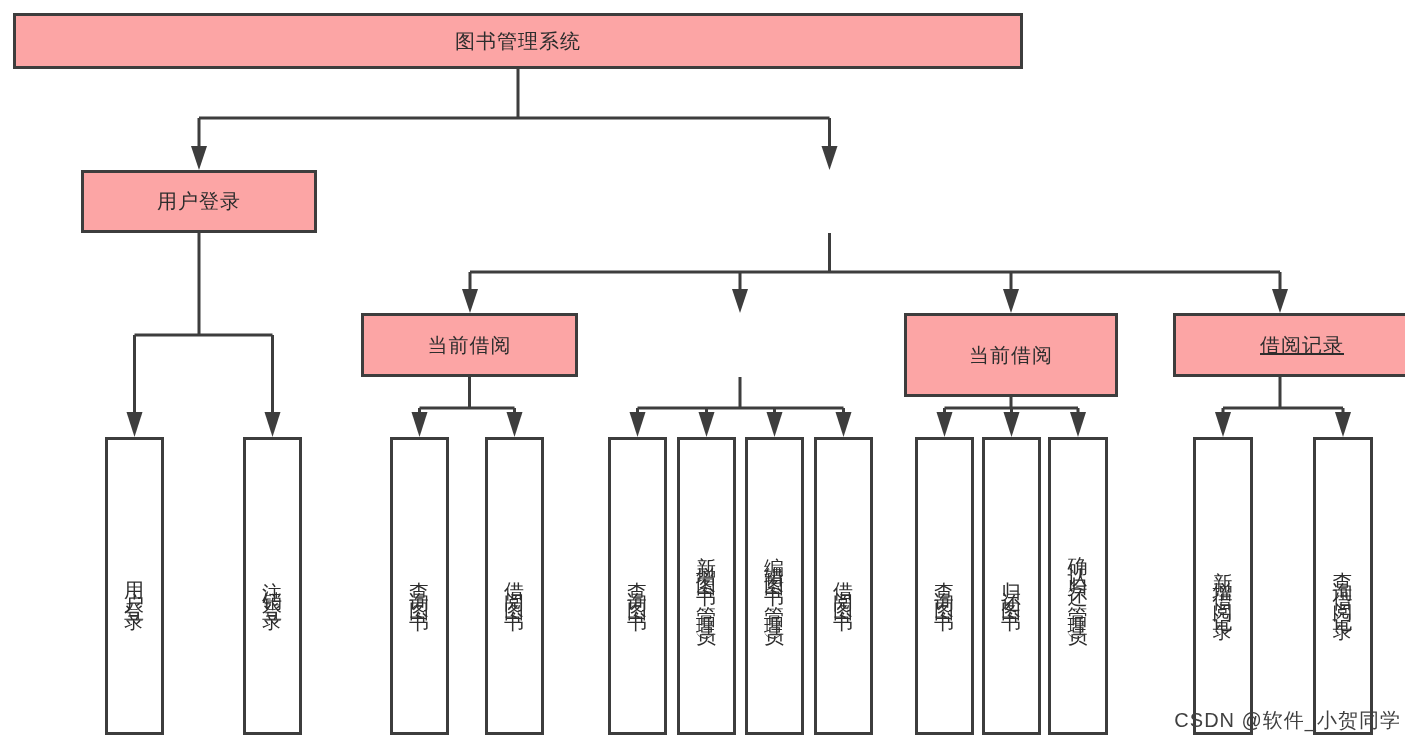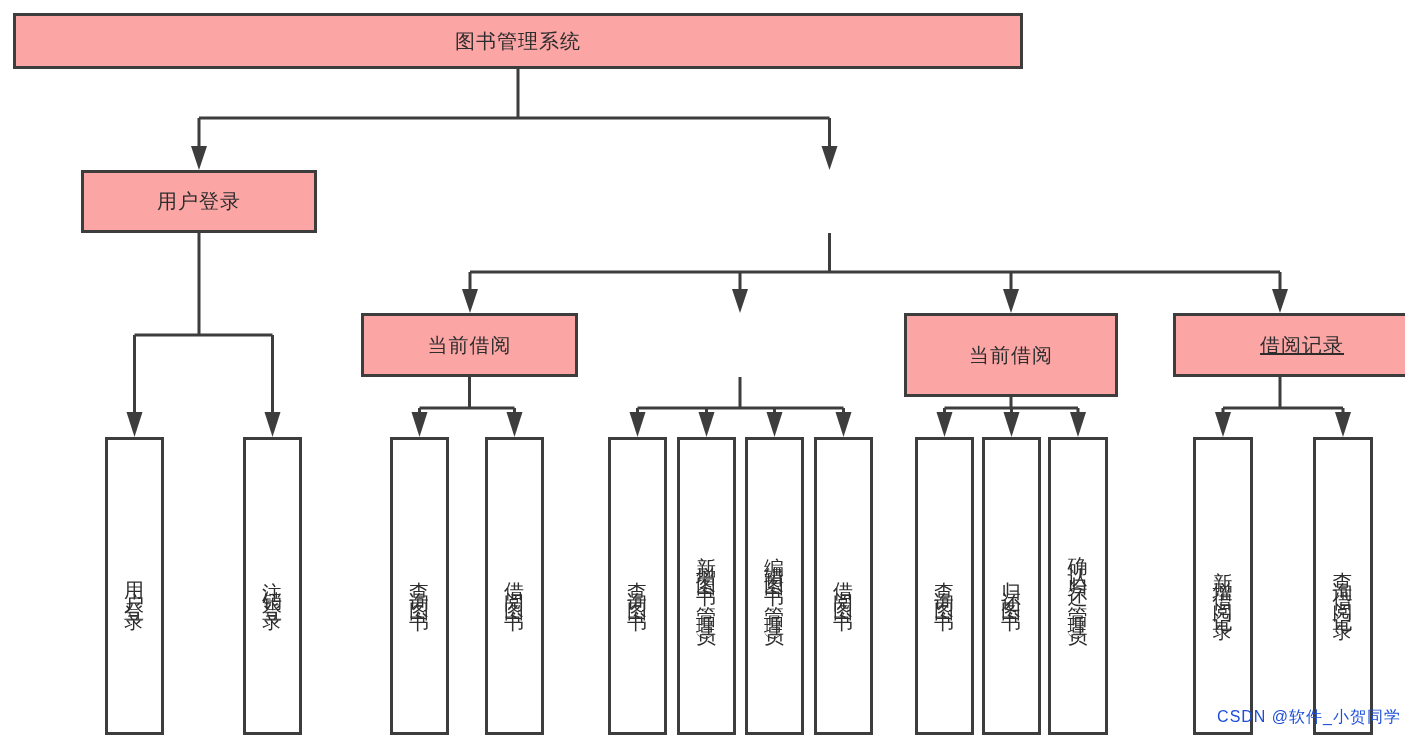--- a/index.html
+++ b/index.html
@@ -40,22 +40,22 @@
     writing-mode:vertical-rl;
     font-size:20px;
     line-height:1;
     letter-spacing:10px;
     color:var(--text);
     white-space:nowrap;
   }
   .watermark{
     position:absolute;
     right:4px;top:707px;
-    font-size:16px;
-    color:#1d4ed8;
+    font-size:20px;
+    color:#404040;
     letter-spacing:1px;
     z-index:3;
     white-space:nowrap;
   }
 </style>
 </head>
 <body>
 
 <div class="canvas">
 

